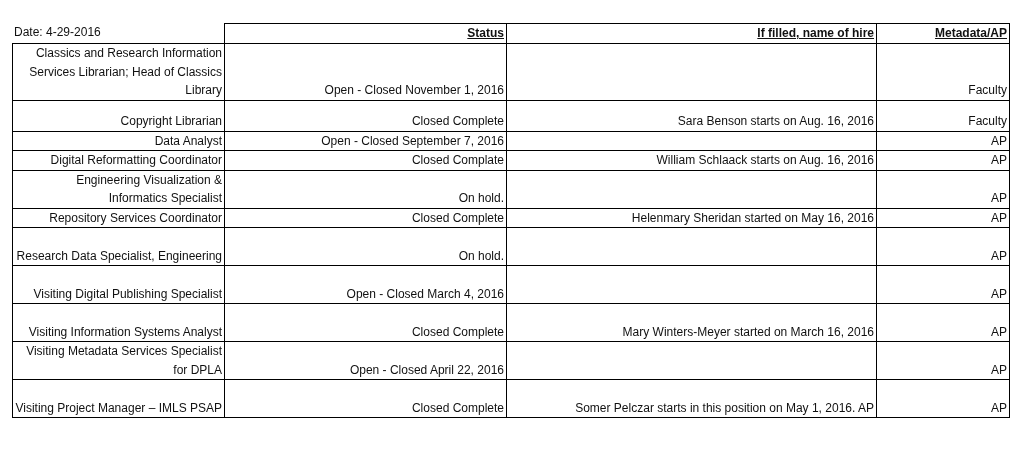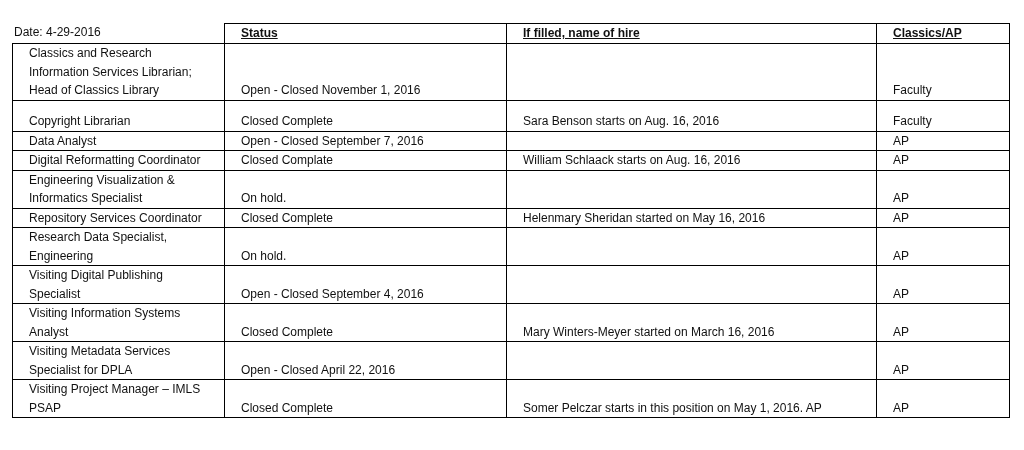--- a/index.html
+++ b/index.html
@@ -10,23 +10,23 @@
   }
   .date {
     position: absolute; left: 14px; top: 6px; font-size: 12px; line-height: 14px; margin-top: 19px;
   }
   table.positions {
     position: absolute; left: 12px; top: 23px;
     border-collapse: collapse; table-layout: fixed;
   }
   table.positions td, table.positions th {
     border: 1.5px solid #000;
-    padding: 0 16px;
+    padding: 0 2px;
     vertical-align: bottom;
-    text-align: left;
+    text-align: right;
     font-size: 12px;
     line-height: 18.5px;
     font-weight: normal;
     overflow: hidden;
   }
   table.positions th {
     font-weight: bold; text-decoration: underline; height: 18px;
   }
   table.positions th.blank {
     border-left: none; border-top: none; border-bottom: 1.5px solid #000;
@@ -46,21 +46,21 @@
       <col class="c1">
       <col class="c2">
       <col class="c3">
       <col class="c4">
     </colgroup>
   <thead>
     <tr>
       <th class="blank"></th>
       <th>Status</th>
       <th>If filled, name of hire</th>
-      <th>Classics/AP</th>
+      <th>Metadata/AP</th>
     </tr>
   </thead>
   <tbody>
     <tr style="height:57px">
       <td>Classics and Research Information Services Librarian; Head of Classics Library</td>
       <td>Open - Closed November 1, 2016</td>
       <td></td>
       <td>Faculty</td>
     </tr>
     <tr style="height:31px">
@@ -94,21 +94,21 @@
       <td>AP</td>
     </tr>
     <tr style="height:38px">
       <td>Research Data Specialist, Engineering</td>
       <td>On hold.</td>
       <td></td>
       <td>AP</td>
     </tr>
     <tr style="height:38px">
       <td>Visiting Digital Publishing Specialist</td>
-      <td>Open - Closed September 4, 2016</td>
+      <td>Open - Closed March 4, 2016</td>
       <td></td>
       <td>AP</td>
     </tr>
     <tr style="height:38px">
       <td>Visiting Information Systems Analyst</td>
       <td>Closed Complete</td>
       <td>Mary Winters-Meyer started on March 16, 2016</td>
       <td>AP</td>
     </tr>
     <tr style="height:38px">

